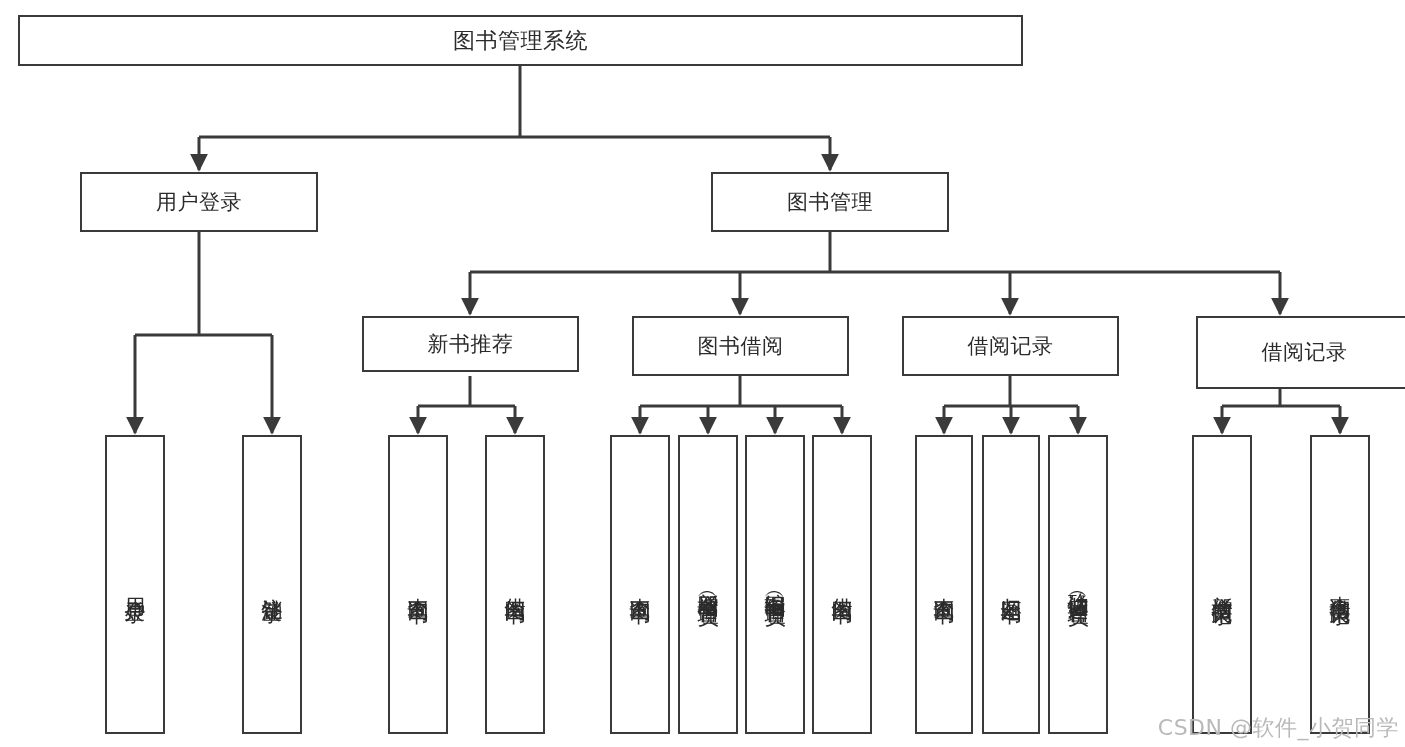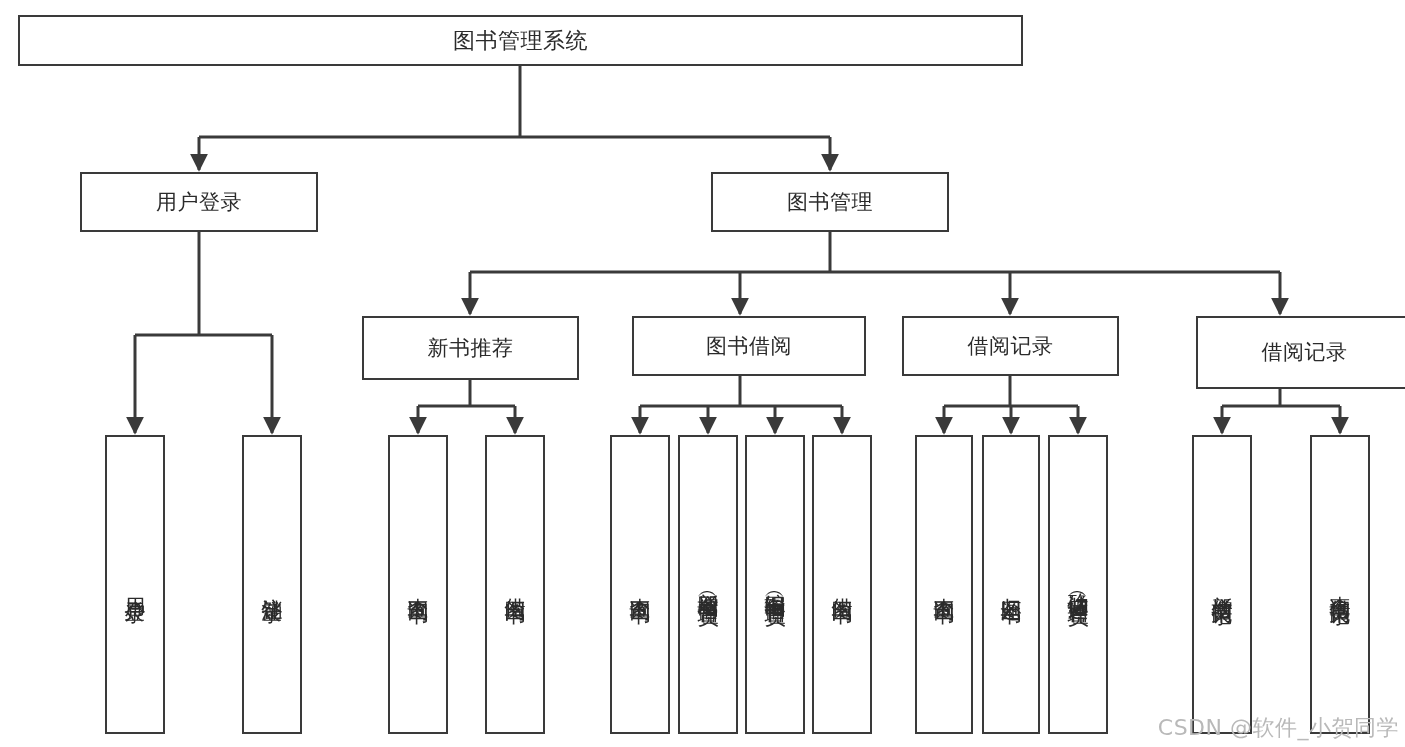--- a/index.html
+++ b/index.html
@@ -136,25 +136,25 @@
   </div>
 
   <div class="node horiz" style="left:80px; top:172px; width:238px; height:60px;">
     <span class="node-label">用户登录</span>
   </div>
 
   <div class="node horiz" style="left:711px; top:172px; width:238px; height:60px;">
     <span class="node-label">图书管理</span>
   </div>
 
-  <div class="node horiz" style="left:362px; top:316px; width:217px; height:64px;">
+  <div class="node horiz" style="left:362px; top:316px; width:217px; height:56px;">
     <span class="node-label">新书推荐</span>
   </div>
 
-  <div class="node horiz" style="left:632px; top:316px; width:234px; height:60px;">
+  <div class="node horiz" style="left:632px; top:316px; width:217px; height:60px;">
     <span class="node-label">图书借阅</span>
   </div>
 
   <div class="node horiz" style="left:902px; top:316px; width:217px; height:60px;">
     <span class="node-label">借阅记录</span>
   </div>
 
   <div class="node horiz" style="left:1196px; top:316px; width:217px; height:73px;">
     <span class="node-label">借阅记录</span>
   </div>

